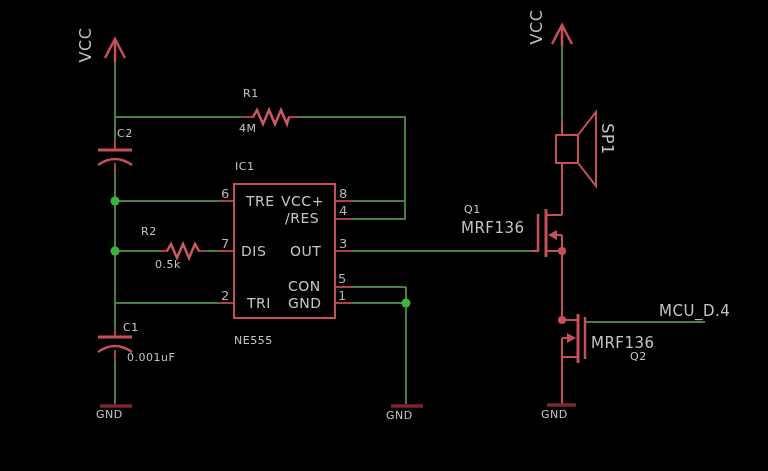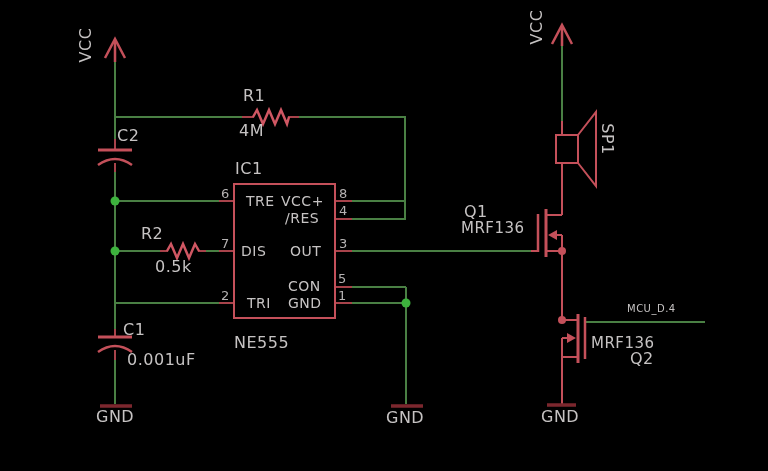--- a/index.html
+++ b/index.html
@@ -2,21 +2,21 @@
 <html><head>
 <meta charset="utf-8">
 <style>
   html,body{margin:0;padding:0;background:#000;}
   .canvas{
     position:relative;width:768px;height:471px;background:#000;overflow:hidden;
     font-family:"DejaVu Sans","Liberation Sans",sans-serif;
   }
   .canvas svg{position:absolute;left:0;top:0;}
   .lbl{
-    position:absolute;color:#c6c3c3;font-size:16px;letter-spacing:.5px;
+    position:absolute;color:#c6c3c3;font-size:11px;letter-spacing:.5px;
     white-space:nowrap;line-height:1;
   }
   .pinnum{position:absolute;color:#b5b2b2;font-size:13px;white-space:nowrap;line-height:1;}
   .pinname{position:absolute;color:#c6c3c3;font-size:14px;letter-spacing:.5px;white-space:nowrap;line-height:1;text-align:center;}
   .vccw{transform:translate(-50%,-50%) rotate(-90deg);}
   .vcw{transform:translate(-50%,-50%) rotate(90deg);}
   .vtx{position:absolute;color:#c6c3c3;font-size:16px;letter-spacing:.5px;white-space:nowrap;line-height:1;}
 </style>
 </head>
 <body>
@@ -155,21 +155,21 @@
 
   <div class="lbl" style="left:96px;top:409px">GND</div>
   <div class="lbl" style="left:386px;top:410px">GND</div>
   <div class="lbl" style="left:541px;top:409px">GND</div>
 
   <div class="lbl" style="left:464px;top:204px">Q1</div>
   <div class="lbl" style="left:461px;top:221px;font-size:15px">MRF136</div>
   <div class="lbl" style="left:591px;top:336px;font-size:15px">MRF136</div>
   <div class="lbl" style="left:630px;top:351px">Q2</div>
 
-  <div class="lbl" style="left:627px;top:304px;font-size:10px">MCU_D.4</div>
+  <div class="lbl" style="left:659px;top:304px;font-size:15px">MCU_D.4</div>
 
   <div class="pinnum" style="left:221px;top:187px">6</div>
   <div class="pinnum" style="left:221px;top:237px">7</div>
   <div class="pinnum" style="left:221px;top:289px">2</div>
   <div class="pinnum" style="left:339px;top:187px">8</div>
   <div class="pinnum" style="left:339px;top:204px">4</div>
   <div class="pinnum" style="left:339px;top:237px">3</div>
   <div class="pinnum" style="left:338px;top:272px">5</div>
   <div class="pinnum" style="left:338px;top:289px">1</div>
 

